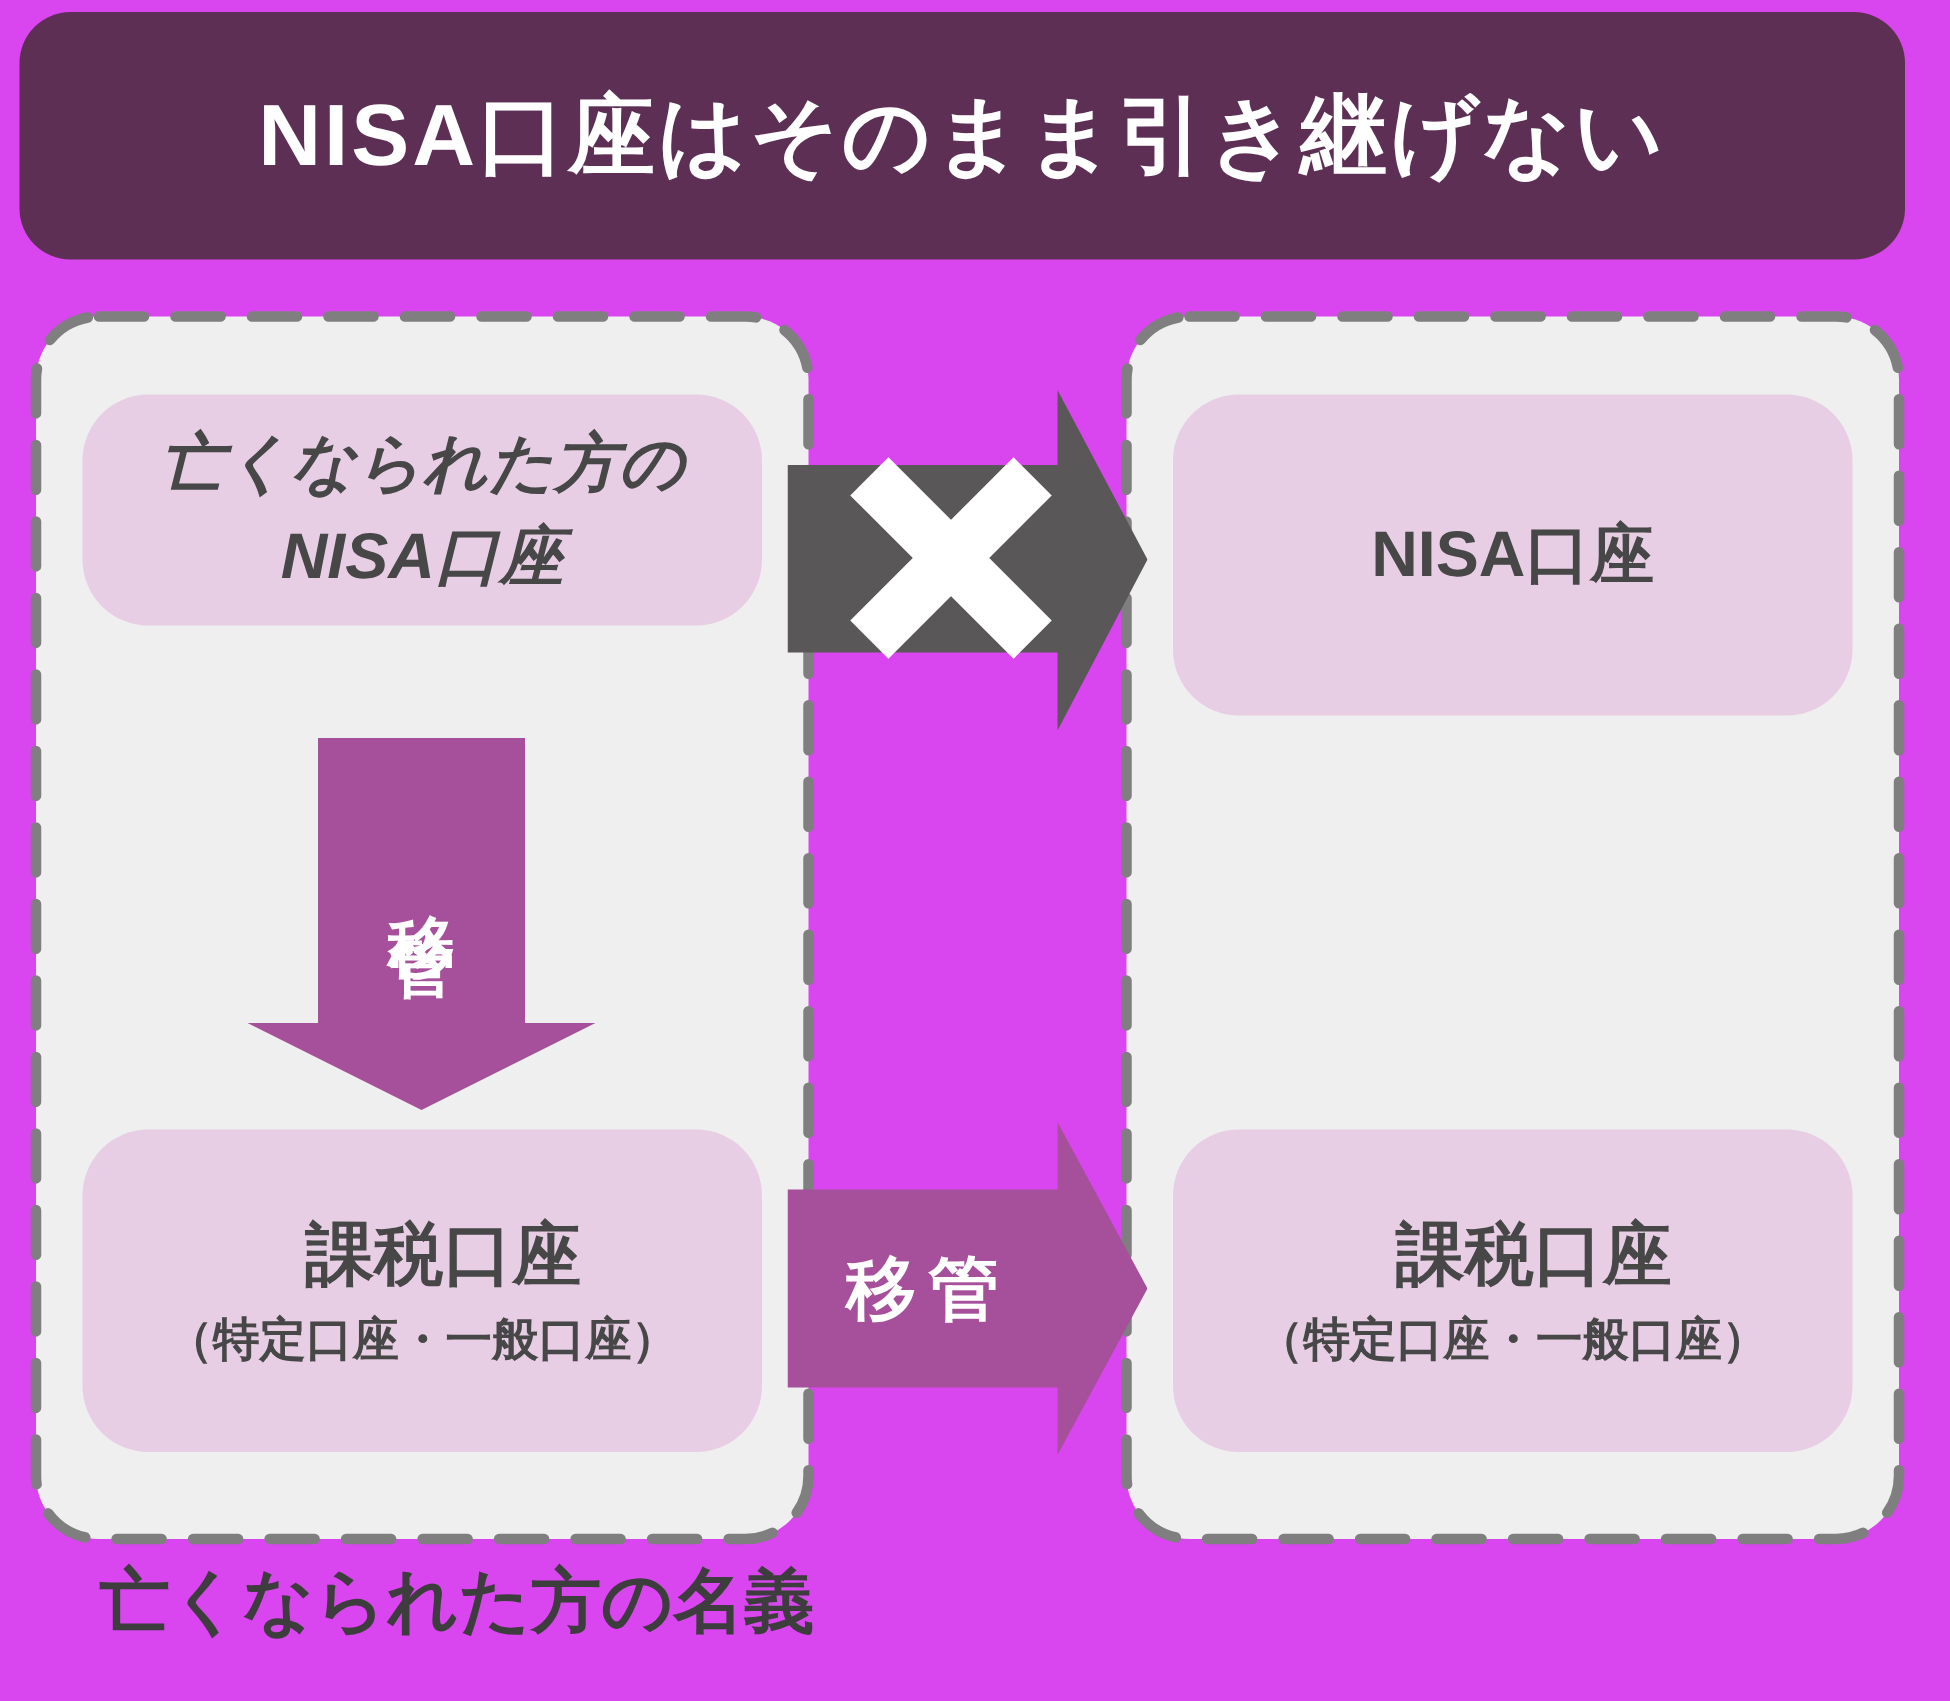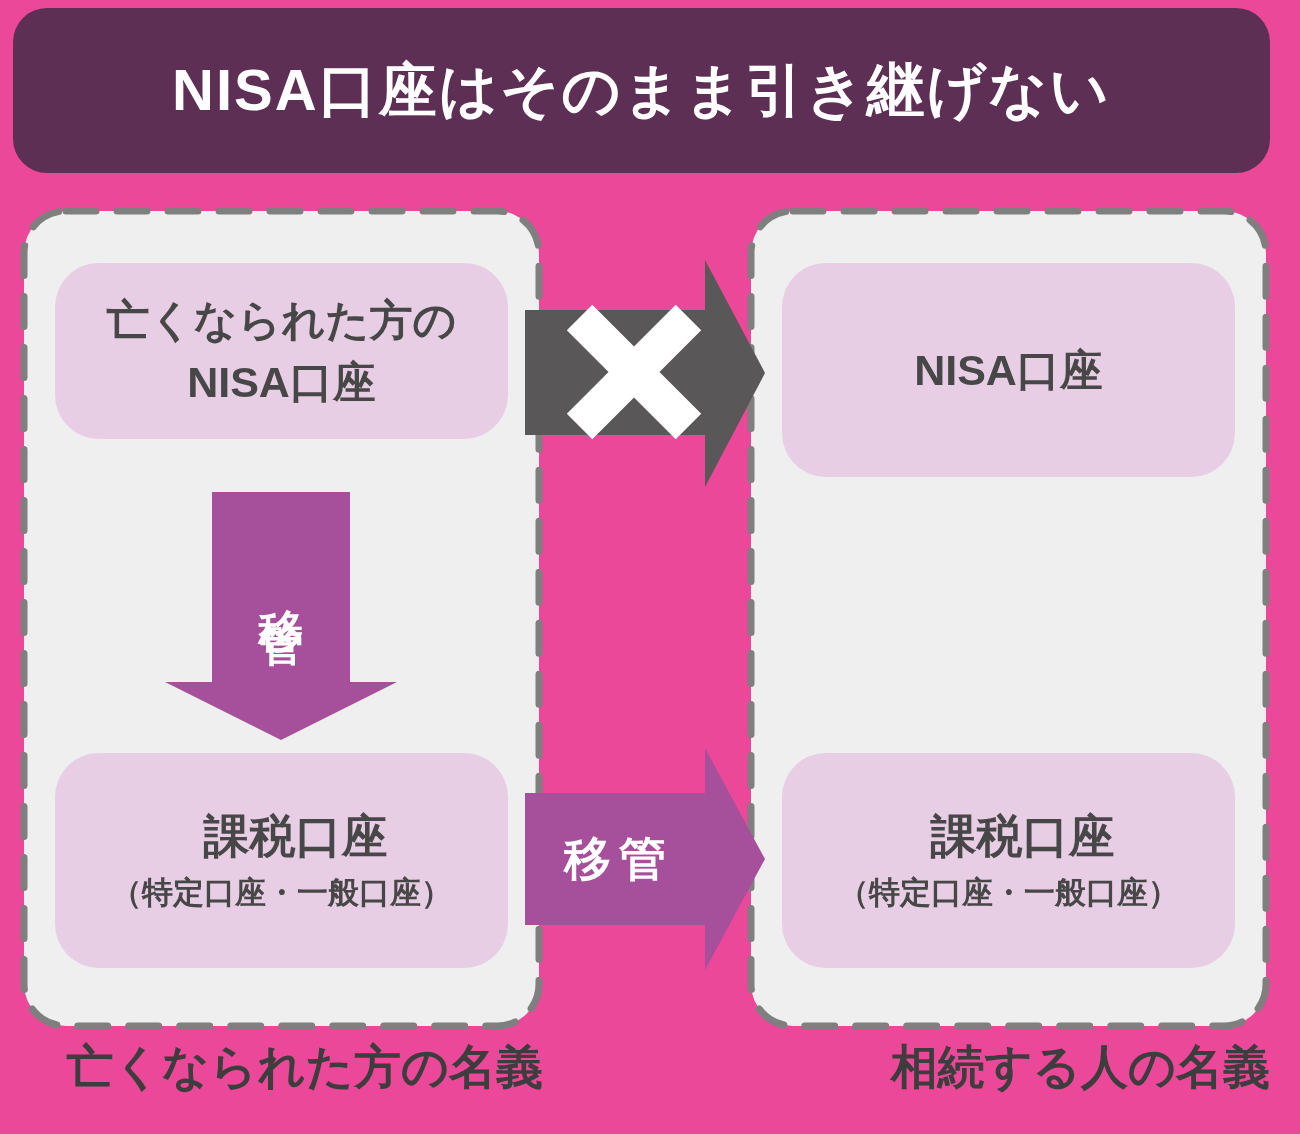--- a/index.html
+++ b/index.html
@@ -5,21 +5,21 @@
   * { margin: 0; padding: 0; box-sizing: border-box; }
   html, body { background: #ffffff; }
   body {
     font-family: "Liberation Sans", "DejaVu Sans", sans-serif;
     width: 1300px;
   }
   .stage {
     position: relative;
     width: 1300px;
     height: 1134px;
-    background: #ec4899;
+    background: #d946ef;
     overflow: hidden;
   }
   .abs { position: absolute; }
 
   
   .banner {
     left: 13px; top: 8px;
     width: 1257px; height: 165px;
     background: #5d2f55;
     border-radius: 34px;
@@ -42,21 +42,21 @@
   
   .pink-box {
     width: 453px;
     background: #e7cee4;
     border-radius: 44px;
     display: flex; flex-direction: column;
     align-items: center; justify-content: center;
     text-align: center;
     color: #474747;
   }
-  .box-tl { left: 55px;  top: 263px; height: 176px; }
+  .box-tl { left: 55px;  top: 263px; height: 154px; font-style: italic; }
   .box-tr { left: 782px; top: 263px; height: 214px; }
   .box-bl { left: 55px;  top: 753px; height: 215px; }
   .box-br { left: 782px; top: 753px; height: 215px; }
   .box-main {
     font-size: 43px;
     font-weight: 600;
     line-height: 1.45;
     white-space: pre-line;
   }
   .box-title {
@@ -176,15 +176,14 @@
   </div>
 
   <div class="abs arrow-wrap right-arrow">
     <svg viewBox="0 0 240 222">
       <polygon points="0,45 180,45 180,0 240,111 180,222 180,177 0,177" fill="#a6509b"></polygon>
     </svg>
     <div class="right-arrow-label">移管</div>
   </div>
 
   <div class="abs footer-label footer-left">亡くなられた方の名義</div>
-  <div class="abs footer-label footer-right">相続する人の名義</div>
 
 </div>
 
 </body></html>

